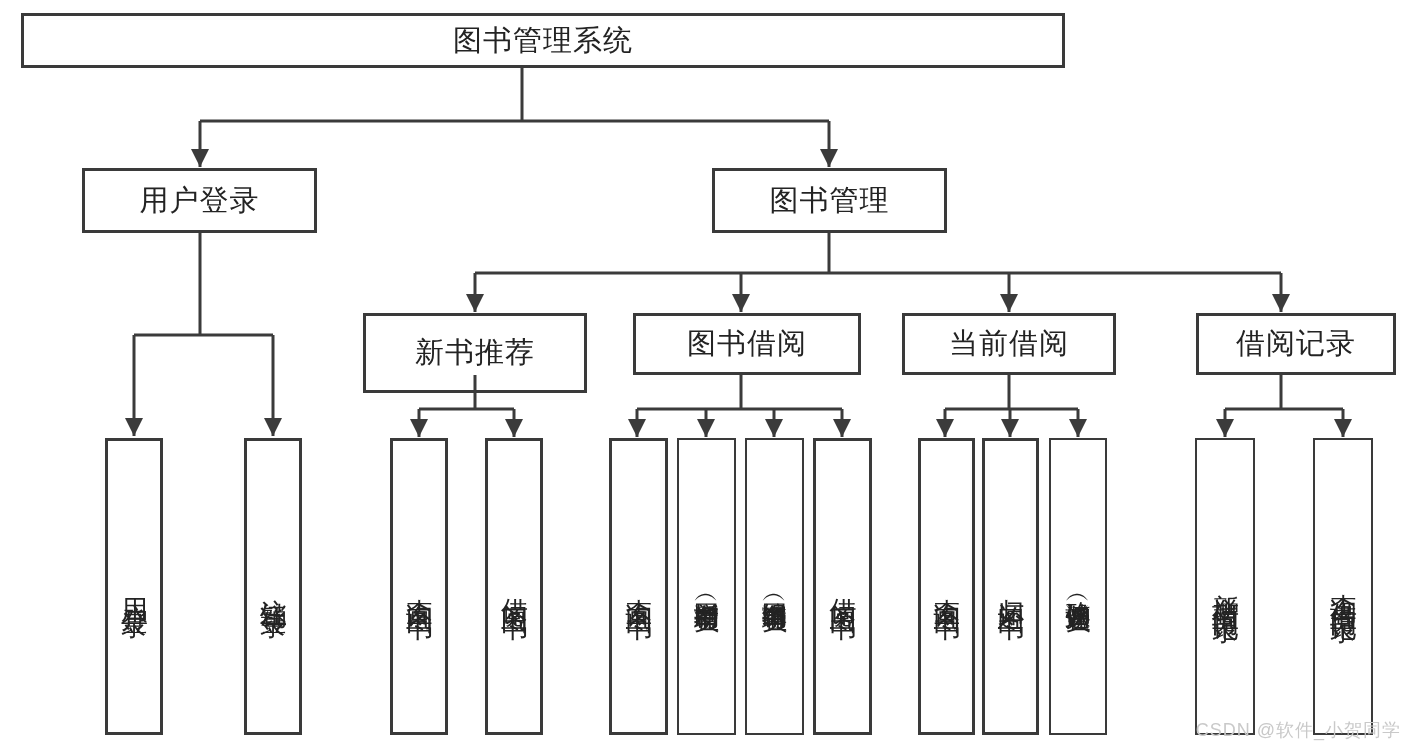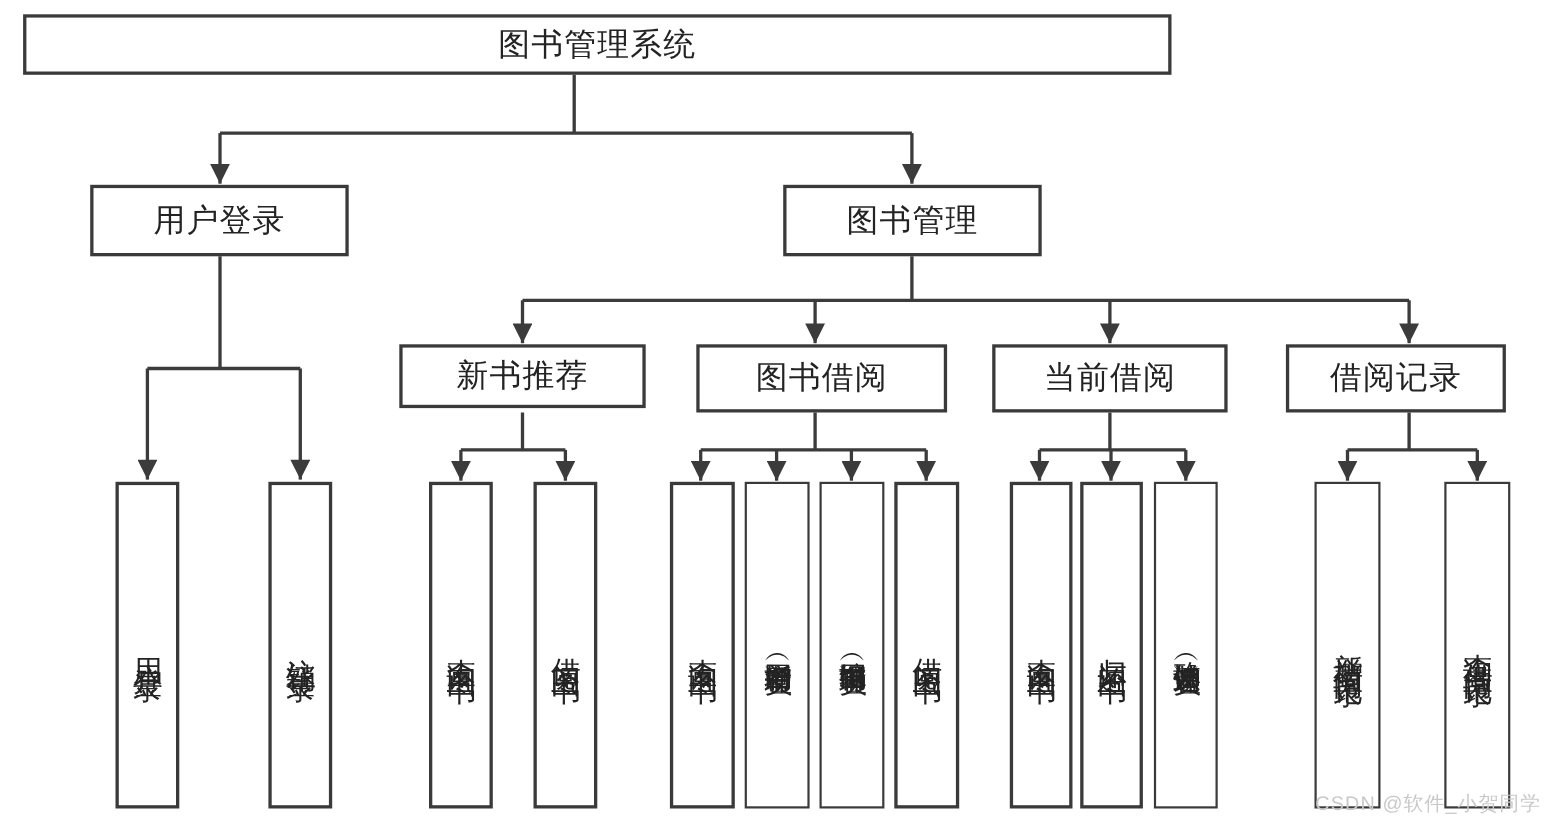--- a/index.html
+++ b/index.html
@@ -85,24 +85,24 @@
     <path d="M1078 409 V437" marker-end="url(#arrow)"></path>
     <path d="M1225 409 V437" marker-end="url(#arrow)"></path>
     <path d="M1343 409 V437" marker-end="url(#arrow)"></path>
   </svg>
 
   <div class="box h" style="left:21px; top:13px; width:1044px; height:55px;">图书管理系统</div>
 
   <div class="box h" style="left:82px; top:168px; width:235px; height:65px;">用户登录</div>
   <div class="box h" style="left:712px; top:168px; width:235px; height:65px;">图书管理</div>
 
-  <div class="box h" style="left:363px; top:313px; width:224px; height:58px;">新书推荐</div>
+  <div class="box h" style="left:363px; top:313px; width:224px; height:80px;">新书推荐</div>
   <div class="box h" style="left:633px; top:313px; width:228px; height:62px;">图书借阅</div>
   <div class="box h" style="left:902px; top:313px; width:214px; height:62px;">当前借阅</div>
-  <div class="box h" style="left:1169px; top:313px; width:200px; height:62px;">借阅记录</div>
+  <div class="box h" style="left:1196px; top:313px; width:200px; height:62px;">借阅记录</div>
 
   <div class="box v" style="left:105px; top:438px; width:58px; height:297px;">用户登录</div>
   <div class="box v" style="left:244px; top:438px; width:58px; height:297px;">注销登录</div>
 
   <div class="box v" style="left:390px; top:438px; width:58px; height:297px;">查询图书</div>
   <div class="box v" style="left:485px; top:438px; width:58px; height:297px;">借阅图书</div>
 
   <div class="box v" style="left:609px; top:438px; width:59px; height:297px;">查询图书</div>
   <div class="box v long thin" style="left:677px; top:438px; width:59px; height:297px;">新增图书（管理员）</div>
   <div class="box v long thin" style="left:745px; top:438px; width:59px; height:297px;">编辑图书（管理员）</div>

